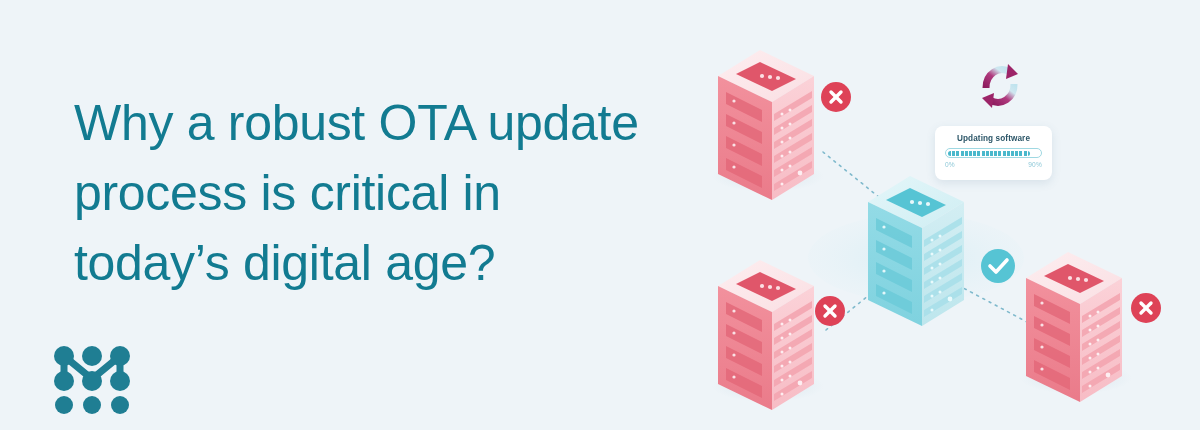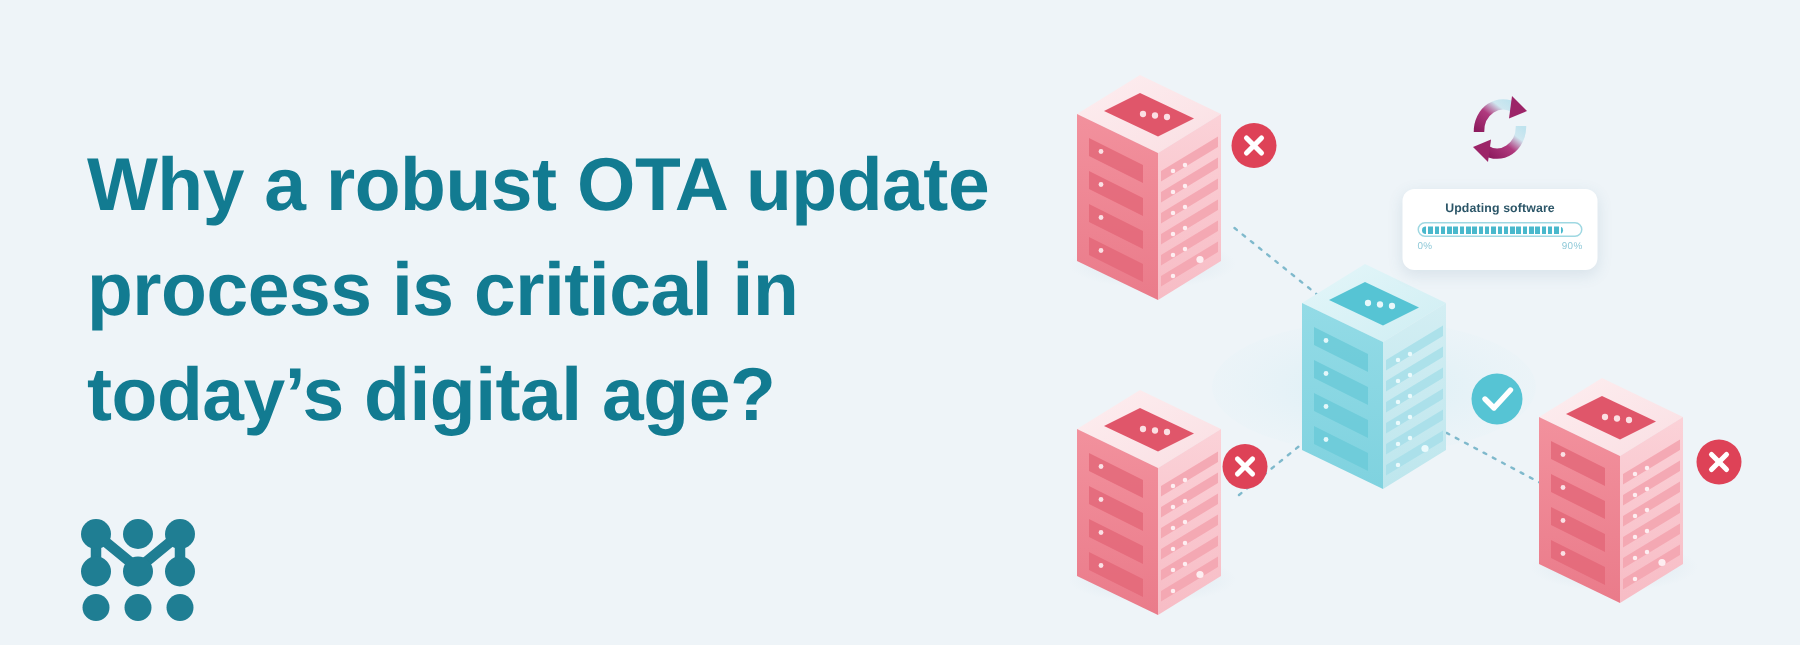--- a/index.html
+++ b/index.html
@@ -11,26 +11,26 @@
   }
   #banner {
     position:relative;
     width:1200px; height:430px;
     background:#eef4f8;
   }
 
   
   #headline {
     position:absolute;
-    left:58px; top:88px;
+    left:74px; top:88px;
     width:680px;
     color:#127b91;
     font-size:50px;
     line-height:70px;
-    font-weight:700;
+    font-weight:400;
     letter-spacing:-0.3px;
     white-space:pre-line;
   }
 
   #logo-wrap {
     position:absolute;
     left:52px; top:344px;
     width:82px; height:70px;
   }
 
@@ -38,21 +38,21 @@
   #illustration {
     position:absolute;
     left:690px; top:0;
     width:510px; height:430px;
   }
 
   
   #progress-card {
     position:absolute;
     left:935px; top:126px;
-    width:130px; height:54px;
+    width:117px; height:54px;
     background:#ffffff;
     border-radius:8px;
     box-shadow:0 3px 10px rgba(60,110,140,0.13);
     padding:8px 10px 7px 10px;
   }
   #progress-title {
     font-size:8.2px;
     font-weight:bold;
     color:#2c5668;
     text-align:center;

